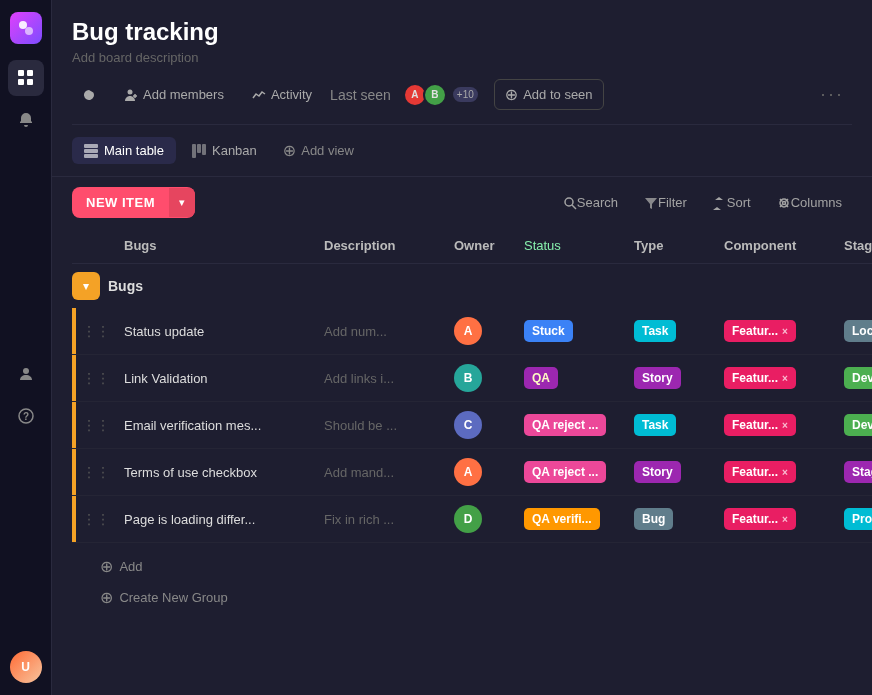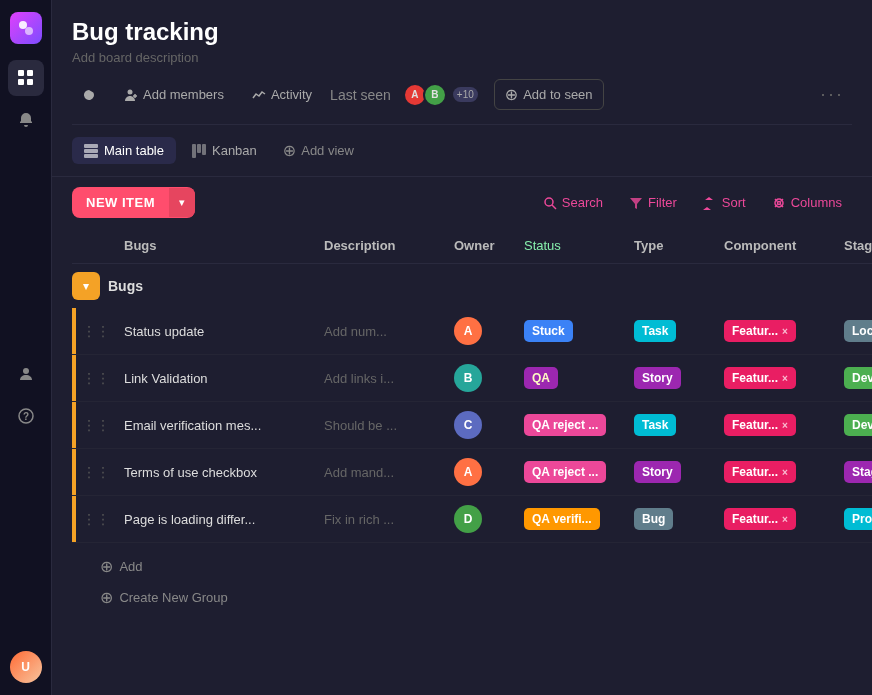--- a/index.html
+++ b/index.html
@@ -207,25 +207,24 @@
       background: #e6455f;
       color: #fff;
       font-size: 11px;
       display: flex;
       align-items: center;
     }
     .toolbar-sep { flex: 1; }
     .tool-btn {
       display: flex;
       align-items: center;
-      gap: 5px;
       padding: 6px 10px;
       border-radius: 6px;
       font-size: 13px;
-      color: #ec4899;
+      color: #a3a3a3;
       cursor: pointer;
       border: none;
       background: transparent;
     }
 
     
     .table-container {
       flex: 1;
       overflow-x: auto;
       overflow-y: auto;

